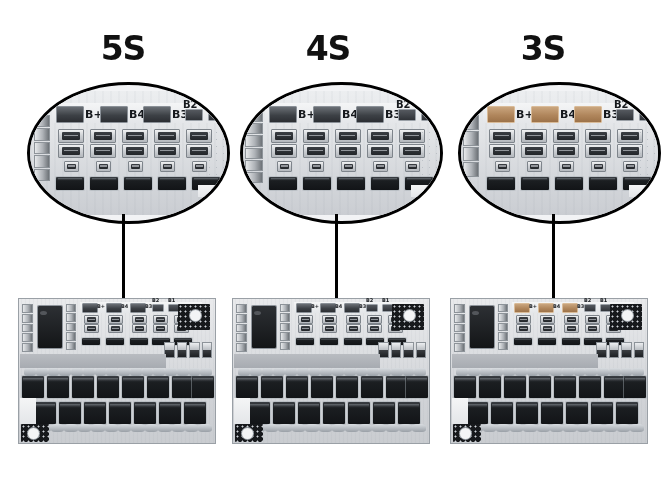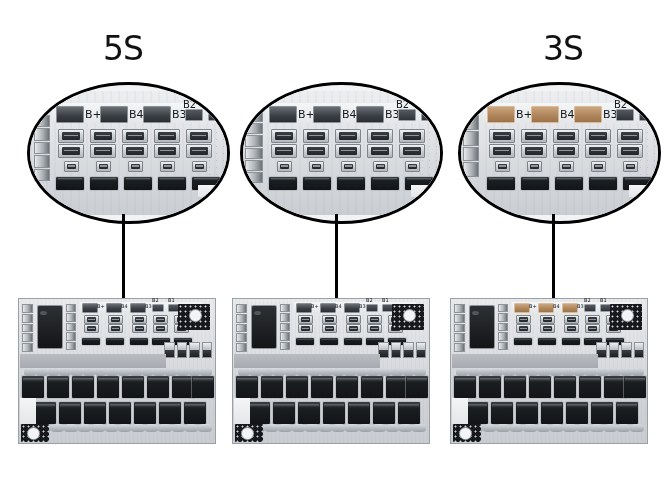--- a/index.html
+++ b/index.html
@@ -7,21 +7,21 @@
     width:666px;height:499px;background:#ffffff;
     font-family:"Liberation Sans", sans-serif;
     overflow:hidden;position:relative;
   }
   .stage{position:absolute;left:0;top:0;width:666px;height:499px;}
 
   
   .group-label{
     position:absolute;
     font-family:"DejaVu Sans", sans-serif;
-    font-weight:400;
+    font-weight:700;
     font-size:33px;
     line-height:33px;
     color:#111111;
     letter-spacing:-1px;
     text-align:center;
     white-space:nowrap;
   }
 
   
   .callout{
@@ -65,21 +65,21 @@
   }
   .band-grey{
     position:absolute;
     background:linear-gradient(180deg,#b9bcc1,#a7abb1);
   }
 
   
   .padtext{
     position:absolute;
     font-family:"DejaVu Sans", sans-serif;
-    font-weight:400;
+    font-weight:700;
     color:#15181c;
     white-space:nowrap;
     line-height:1;
   }
 
   
   .pad{
     position:absolute;
     background:linear-gradient(180deg,#6a6f75,#3d4146 55%,#2b2e33);
     border:1px solid #8a9097;
@@ -195,21 +195,22 @@
     pointer-events:none;
     user-select:none;
   }
 </style>
 </head>
 <body>
 
 <div class="stage">
 
   <div class="group-label" style="left:83px;top:32px;width:80px;">5S</div>
-  <div class="group-label" style="left:503px;top:32px;width:80px;text-align:right;">3S</div>
+  <div class="group-label" style="left:288px;top:32px;width:80px;">4S</div>
+  <div class="group-label" style="left:503px;top:32px;width:80px;">3S</div>
 
   <div class="callout" style="left:27px;top:82px;width:197px;height:136px;">
     <div class="callout-inner">
 
       <div class="pcb zoomed" style="left:-6px;top:6px;width:212px;height:124px;"></div>
 
       <div class="pincol" style="left:4px;top:30px;width:16px;height:66px;">
         <i></i>
           <i></i>
           <i></i>

